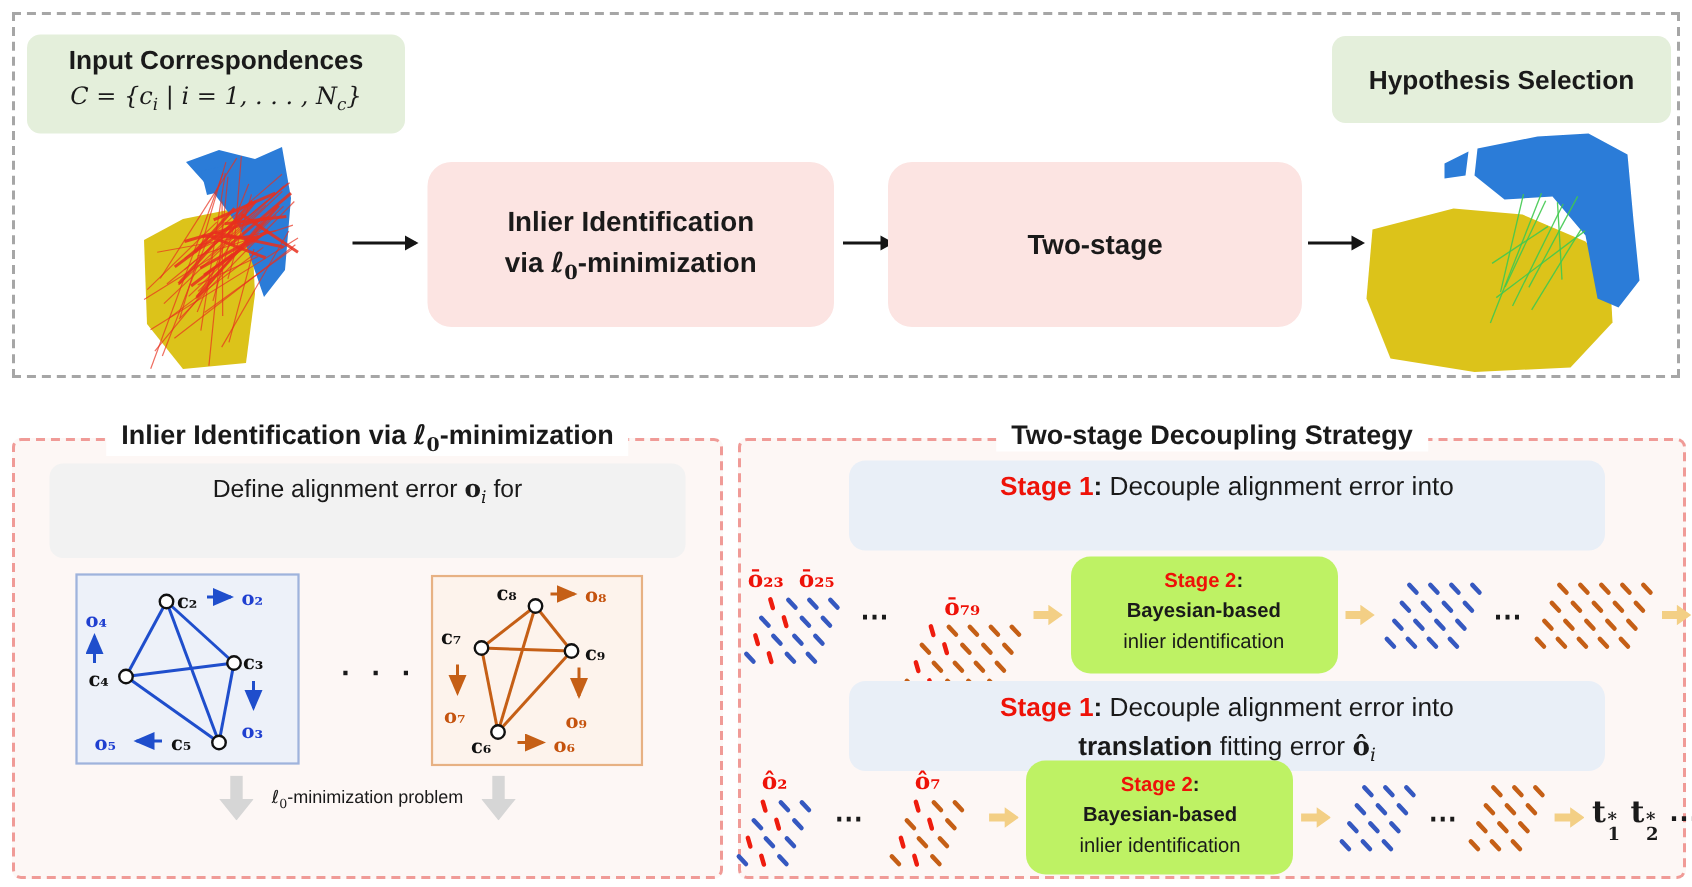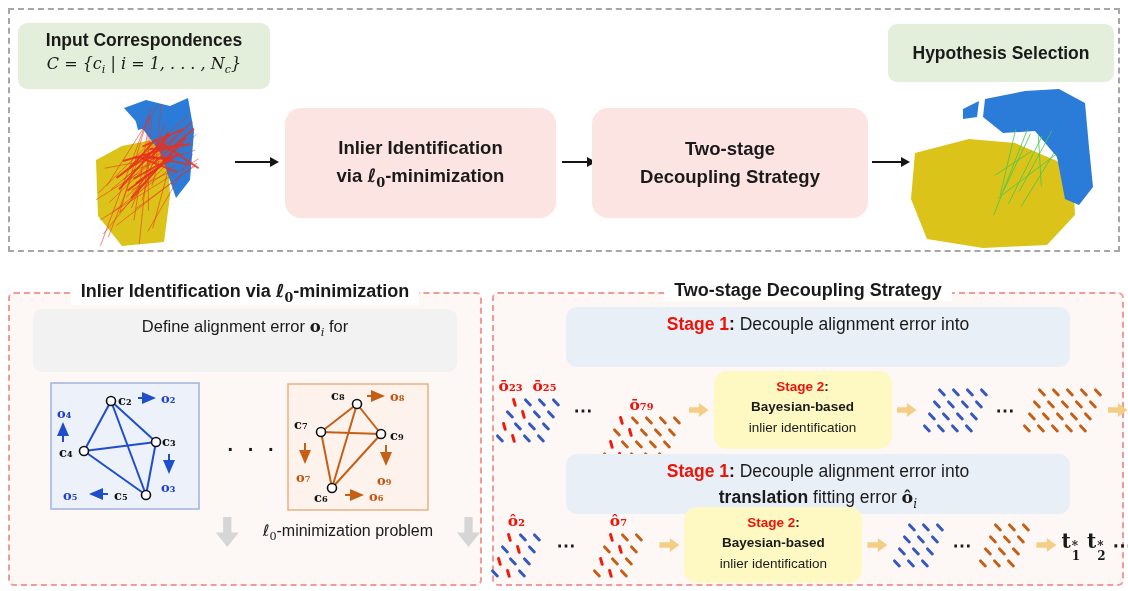--- a/index.html
+++ b/index.html
@@ -19,31 +19,31 @@
   .harrow::after{content:"";position:absolute;right:-2px;top:-4px;border-left:9px solid #151515;border-top:5px solid transparent;border-bottom:5px solid transparent;}
   
   .panel{border:2px dashed #f09b97;border-radius:6px;background:#fdf7f5;}
   .panel-title{position:absolute;top:-14px;left:50%;transform:translateX(-50%);background:#ffffff;padding:0 10px;font-weight:bold;font-size:18px;white-space:nowrap;}
   #left-panel{left:8px;top:292px;width:470px;height:290px;}
   #right-panel{left:492px;top:292px;width:628px;height:290px;}
   #define-box{left:23px;top:15px;width:424px;height:60px;background:#f2f2f2;border-radius:9px;text-align:center;font-size:16.5px;line-height:1.75;padding-top:3px;}
   .graph-dots{font-weight:bold;font-size:20px;letter-spacing:4px;}
   .gray-darrow{width:23px;height:30px;background:#d6d6d6;
     clip-path:polygon(32% 0,68% 0,68% 52%,100% 52%,50% 100%,0 52%,32% 52%);}
-  #min-problem-row{left:0;top:223px;width:470px;display:flex;align-items:center;justify-content:flex-end;gap:24px;font-size:16px;}
+  #min-problem-row{left:0;top:223px;width:470px;display:flex;align-items:center;justify-content:center;gap:12px;font-size:12px;}
   #formula-row{left:0;top:257px;width:470px;display:flex;justify-content:center;gap:10px;font-size:18.5px;}
   .formula{font-family:"DejaVu Serif","DejaVu Sans",serif;white-space:nowrap;}
   .formula b{font-weight:bold;}
   .f-blue{color:#2646c8;}
   .f-orange{color:#c55f16;}
   
   .stage1-box{background:#e9eff7;border-radius:11px;text-align:center;font-size:17.5px;line-height:1.5;padding-top:4px;}
   .stage1-box .red-b{color:#ee1208;font-weight:bold;}
   .row{display:flex;align-items:center;justify-content:center;}
-  .stage2-box{background:#fef9c3;border-radius:13px;text-align:center;font-size:13.5px;line-height:1.5;padding-top:6px;flex:0 0 auto;}
+  .stage2-box{background:#bef264;border-radius:13px;text-align:center;font-size:13.5px;line-height:1.5;padding-top:6px;flex:0 0 auto;}
   .stage2-box .red-b{color:#ee1208;font-weight:bold;}
   .fat-arrow{width:20px;height:15px;background:#f3cf85;flex:0 0 auto;
     clip-path:polygon(0 32%,52% 32%,52% 4%,100% 50%,52% 96%,52% 68%,0 68%);}
   .hgroup{display:flex;flex-direction:column;align-items:center;flex:0 0 auto;}
   .hlabels{display:flex;gap:10px;font-family:"DejaVu Serif",serif;font-weight:bold;font-size:15.5px;color:#ee1208;height:20px;}
   .hrow{display:flex;gap:4px;height:12px;align-items:center;}
   .dash{display:inline-block;width:10px;height:2.8px;border-radius:1.5px;transform:rotate(47deg);}
   .dash.c-blue{background:#3558c0;}
   .dash.c-orange{background:#c55f16;}
   .dash.c-red{background:#ee1c0e;transform:rotate(74deg);width:9px;}
@@ -125,21 +125,20 @@
 
     <div class="abs pbox" style="left:275px;top:98px;width:271px;height:110px;">
       <div><span>Inlier Identification</span></div>
       <div><span>via </span><span class="math">ℓ</span><sub class="math">0</sub><span>-minimization</span></div>
     </div>
 
     <div class="abs harrow" style="left:552px;top:151px;width:32px;"></div>
 
     <div class="abs pbox" style="left:582px;top:98px;width:276px;height:110px;">
       <div>Two-stage</div>
-      <div>Decoupling Strategy</div>
     </div>
 
     <div class="abs harrow" style="left:862px;top:151px;width:36px;"></div>
 
     <svg id="pc2" class="abs" style="left:897px;top:77px;" width="203" height="163" viewBox="0 0 203 163">
       <polygon points="8,66 62,52 108,56 150,74 166,92 168,128 140,158 76,161 20,152 4,112" fill="#dcc31a"></polygon>
       <polygon points="78,12 118,4 152,2 178,16 182,60 186,100 172,118 158,112 150,70 128,44 96,46 76,30" fill="#2b7cd8"></polygon>
       <polygon points="56,22 72,14 70,30 56,32" fill="#2b7cd8"></polygon>
     <line x1="131.31300679873675" y1="47.7427077293396" x2="134.32721495628357" y2="99.4419252872467" stroke="#41c94f" stroke-width="0.9" opacity="0.9"></line>
         <line x1="144.76755499839783" y1="43.87723684310913" x2="112.21908137202263" y2="104.57320034503937" stroke="#41c94f" stroke-width="0.9" opacity="0.9"></line>

